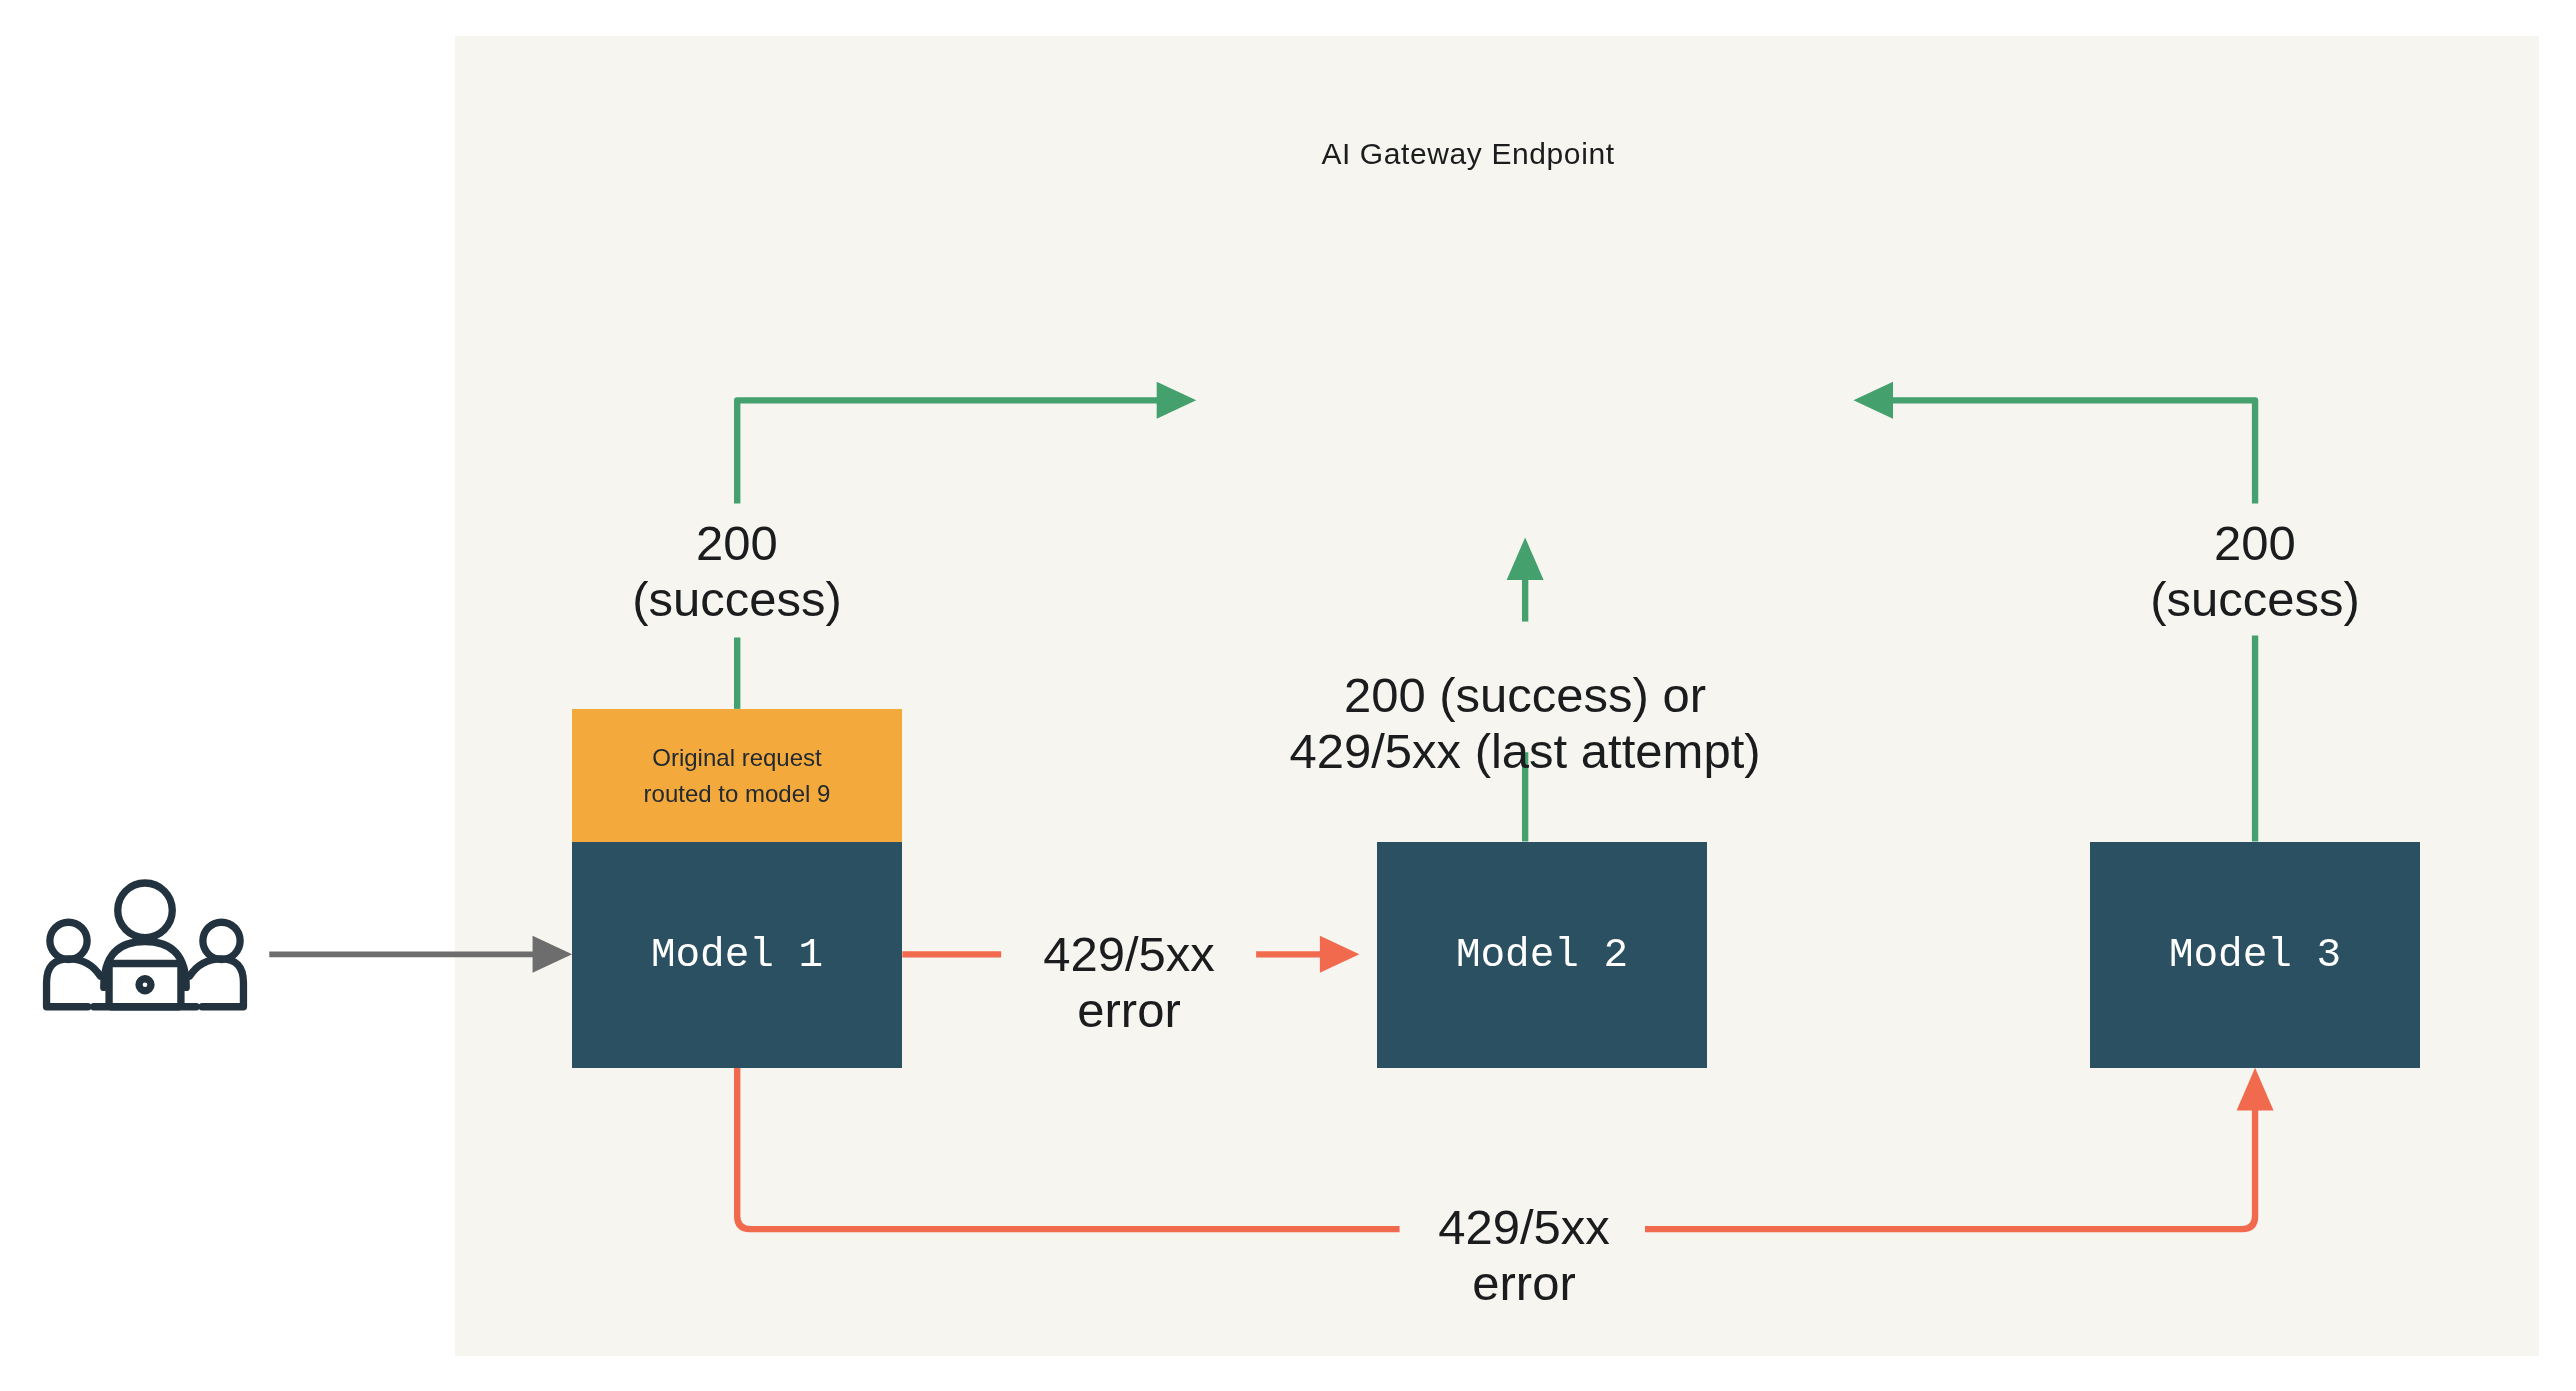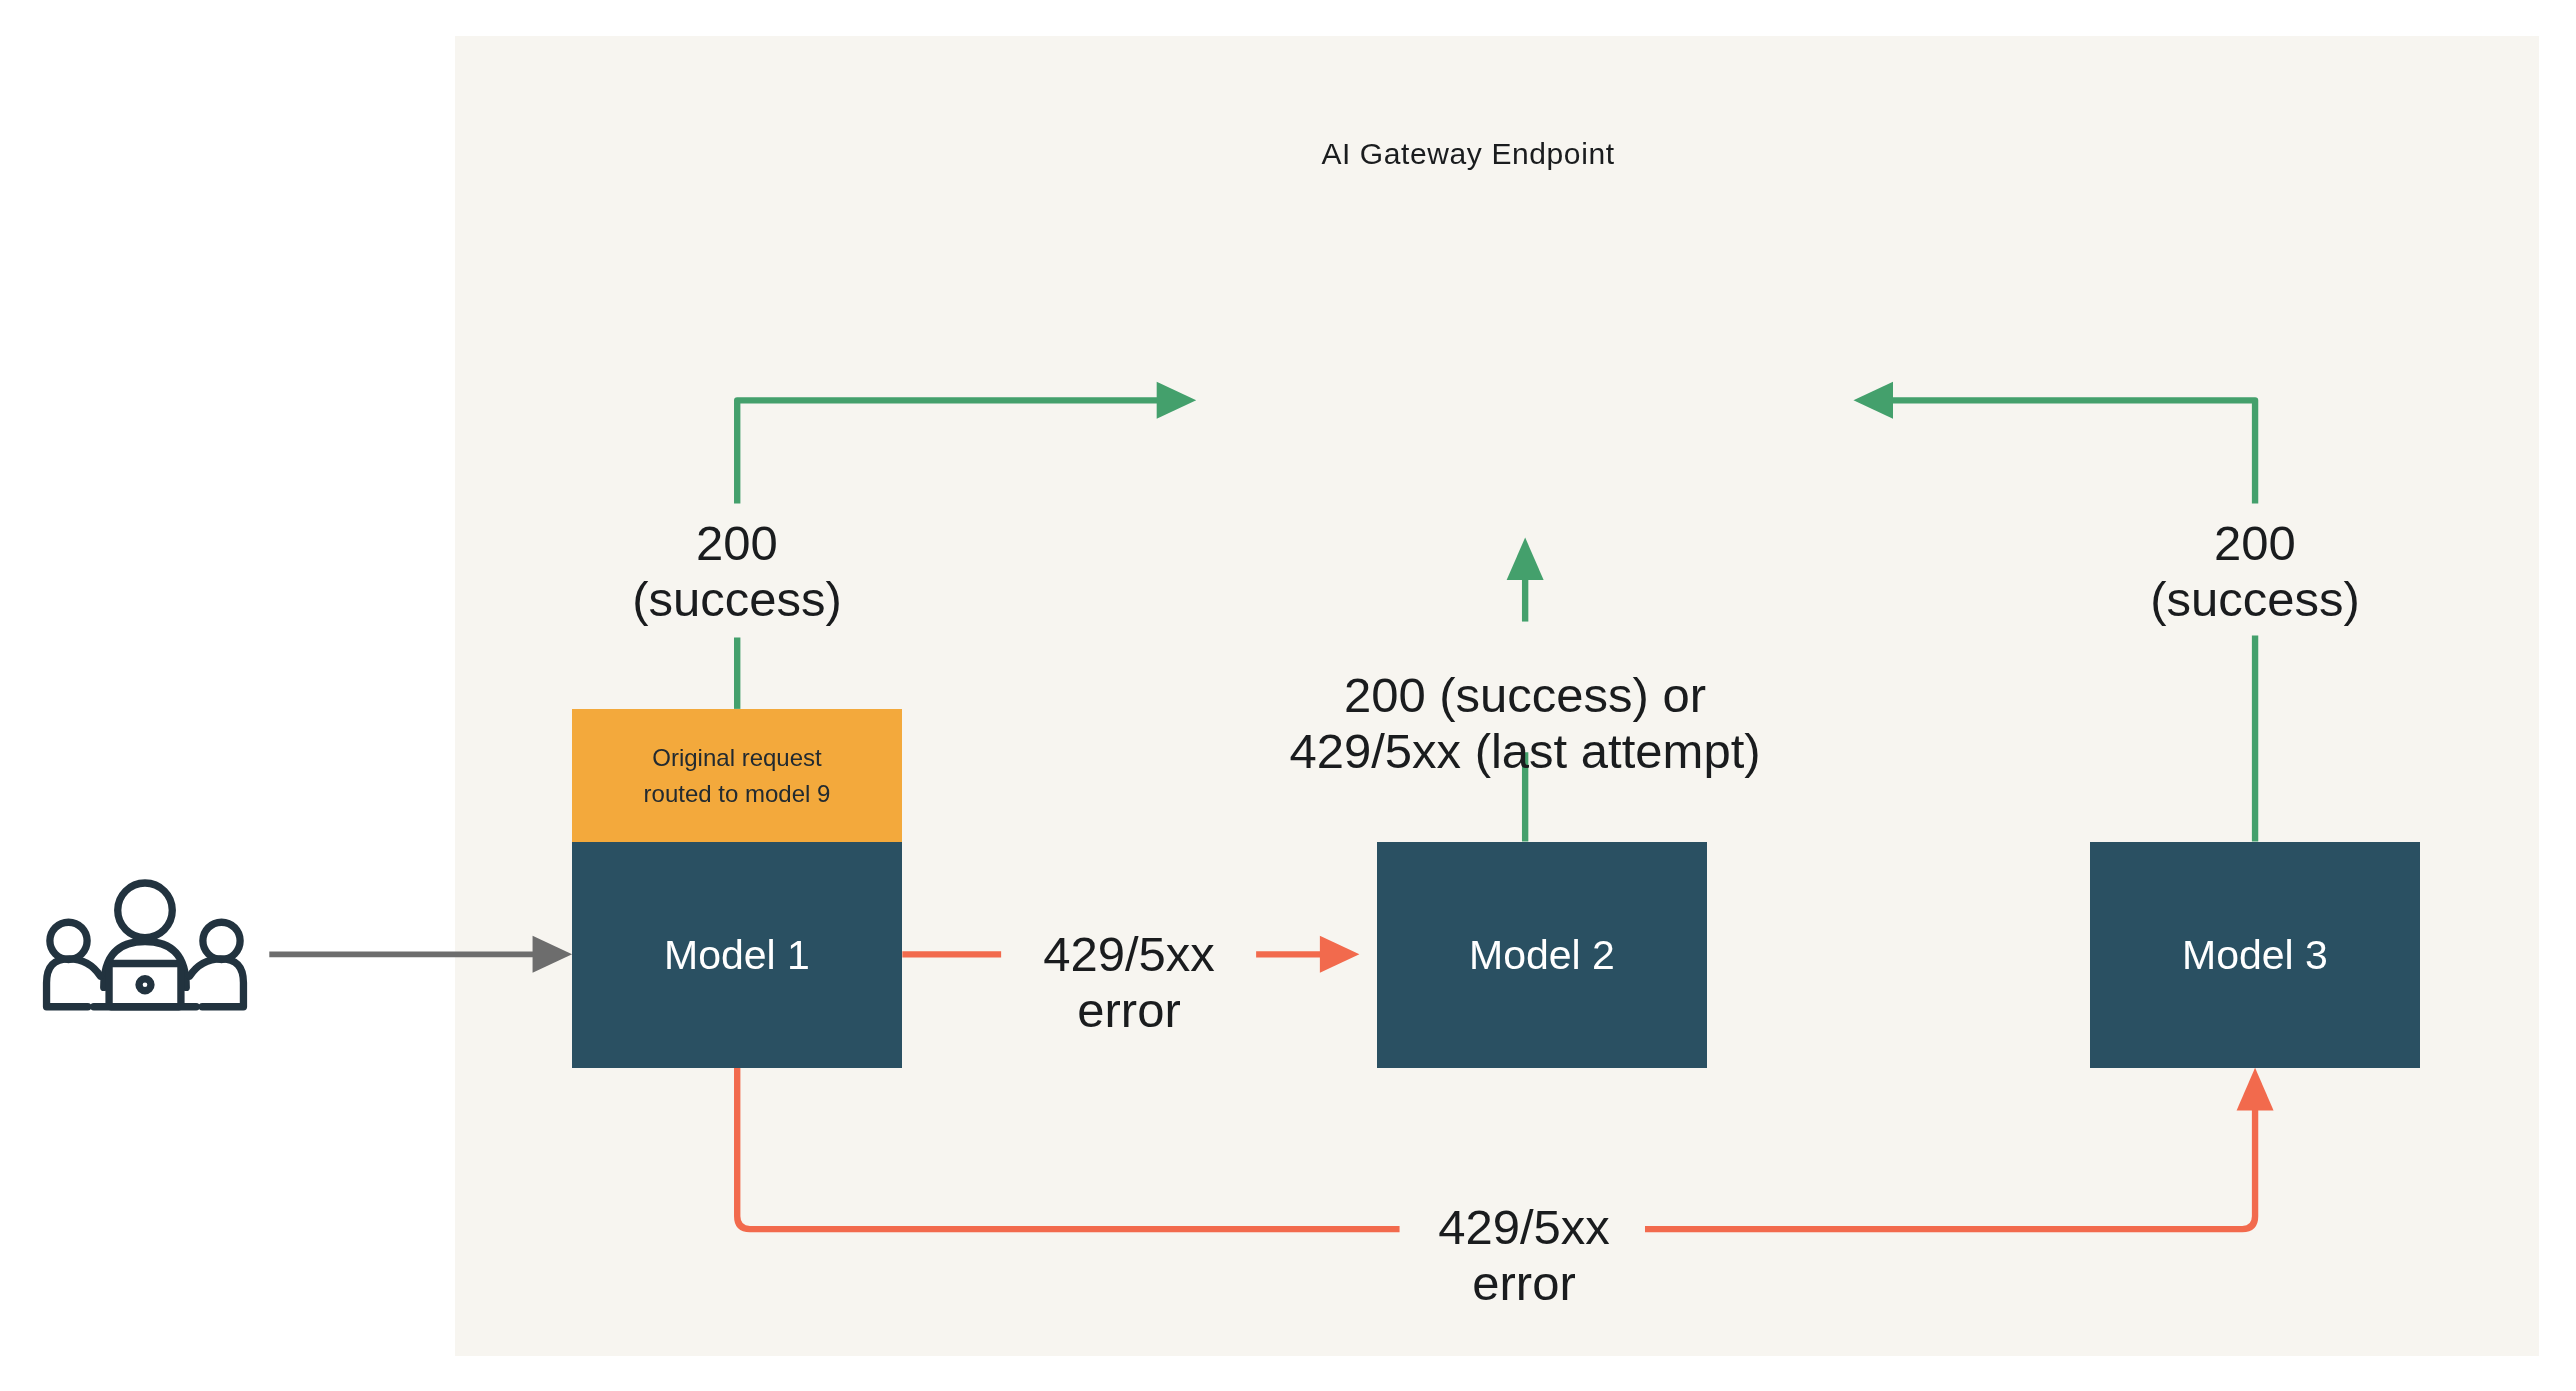--- a/index.html
+++ b/index.html
@@ -22,21 +22,21 @@
   .ah-coral{fill:var(--coral)}
   .ah-gray{fill:var(--gray)}
   .title{position:absolute;top:126px;left:1468px;transform:translateX(-50%);
     font-size:30px;line-height:56px;white-space:nowrap;color:var(--ink);letter-spacing:0.6px;}
   .label{position:absolute;transform:translateX(-50%);text-align:center;
     font-size:49px;line-height:56px;color:var(--ink);white-space:nowrap;}
   .label span{display:block}
   .box{position:absolute;display:flex;flex-direction:column;align-items:center;justify-content:center;text-align:center;}
   #log-box{left:1196px;top:268px;width:657px;height:267px;background:var(--blue);
     color:var(--ink-on-blue);font-size:41px;line-height:55px;}
-  .model{width:330px;height:226px;top:842px;background:var(--teal);color:var(--white);font-size:41px;}
+  .model{width:330px;height:226px;top:842px;background:var(--teal);color:var(--white);font-size:41px;font-family:Liberation Mono, monospace;}
   #model-1{left:572px}
   #model-2{left:1377px}
   #model-3{left:2090px}
   #model1-badge{left:572px;top:709px;width:330px;height:133px;background:var(--amber);
     color:var(--ink-on-amber);font-size:24px;line-height:36px;font-weight:500;}
   #users-icon{position:absolute;left:35px;top:879px;width:220px;height:153px;color:var(--navy);}
   #users-icon svg{width:100%;height:100%;display:block}
   .ic{fill:none;stroke:currentColor;stroke-width:11px;stroke-linecap:round;stroke-linejoin:round}
   .ic-fill-bg{fill:var(--background)}
 </style>

